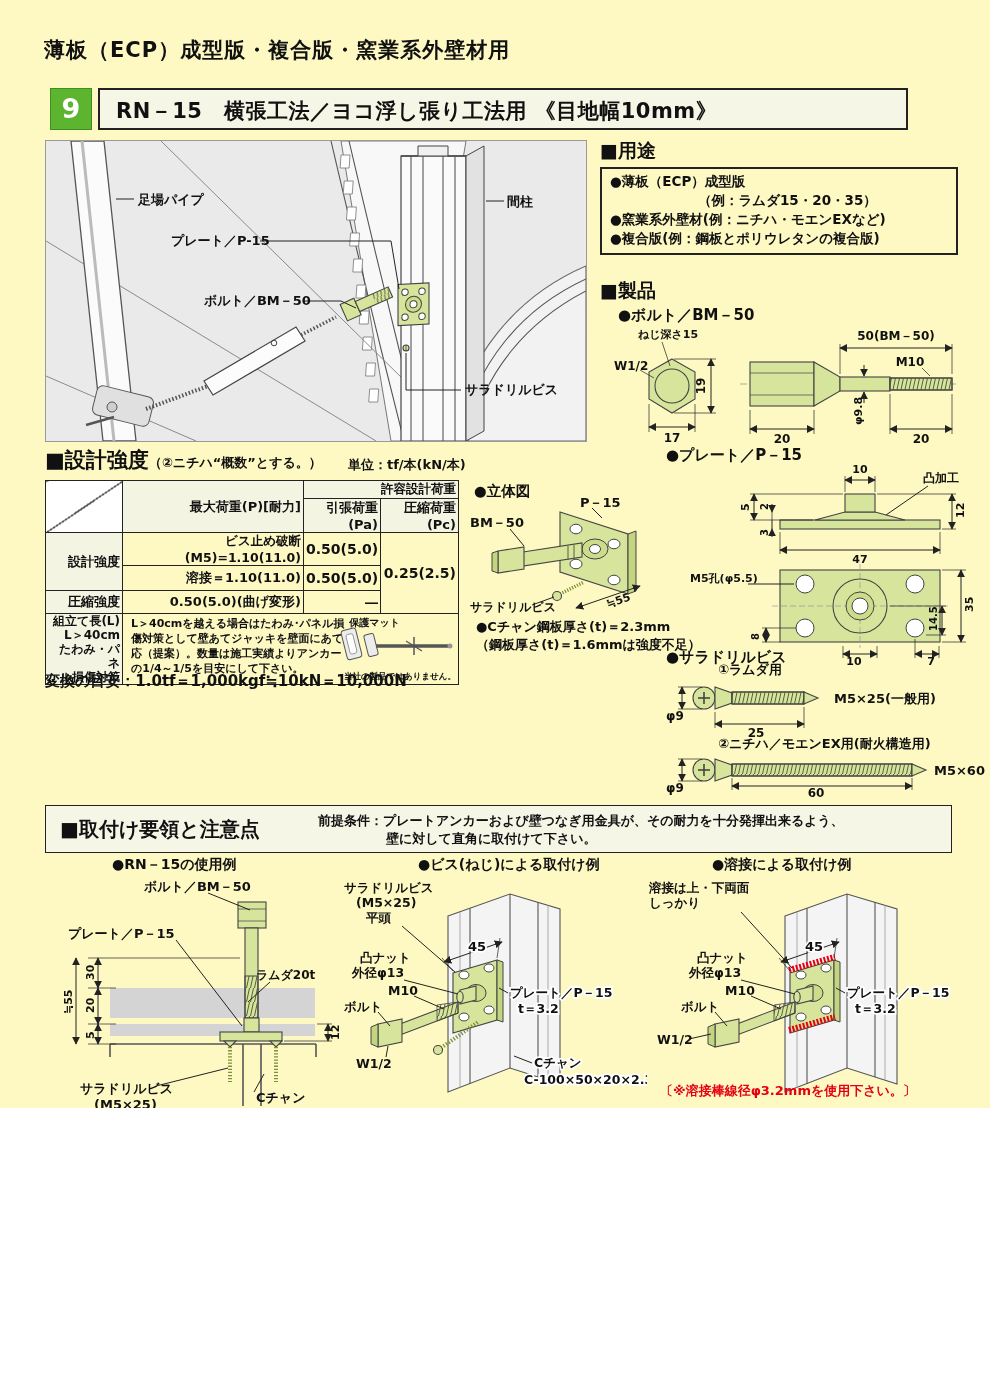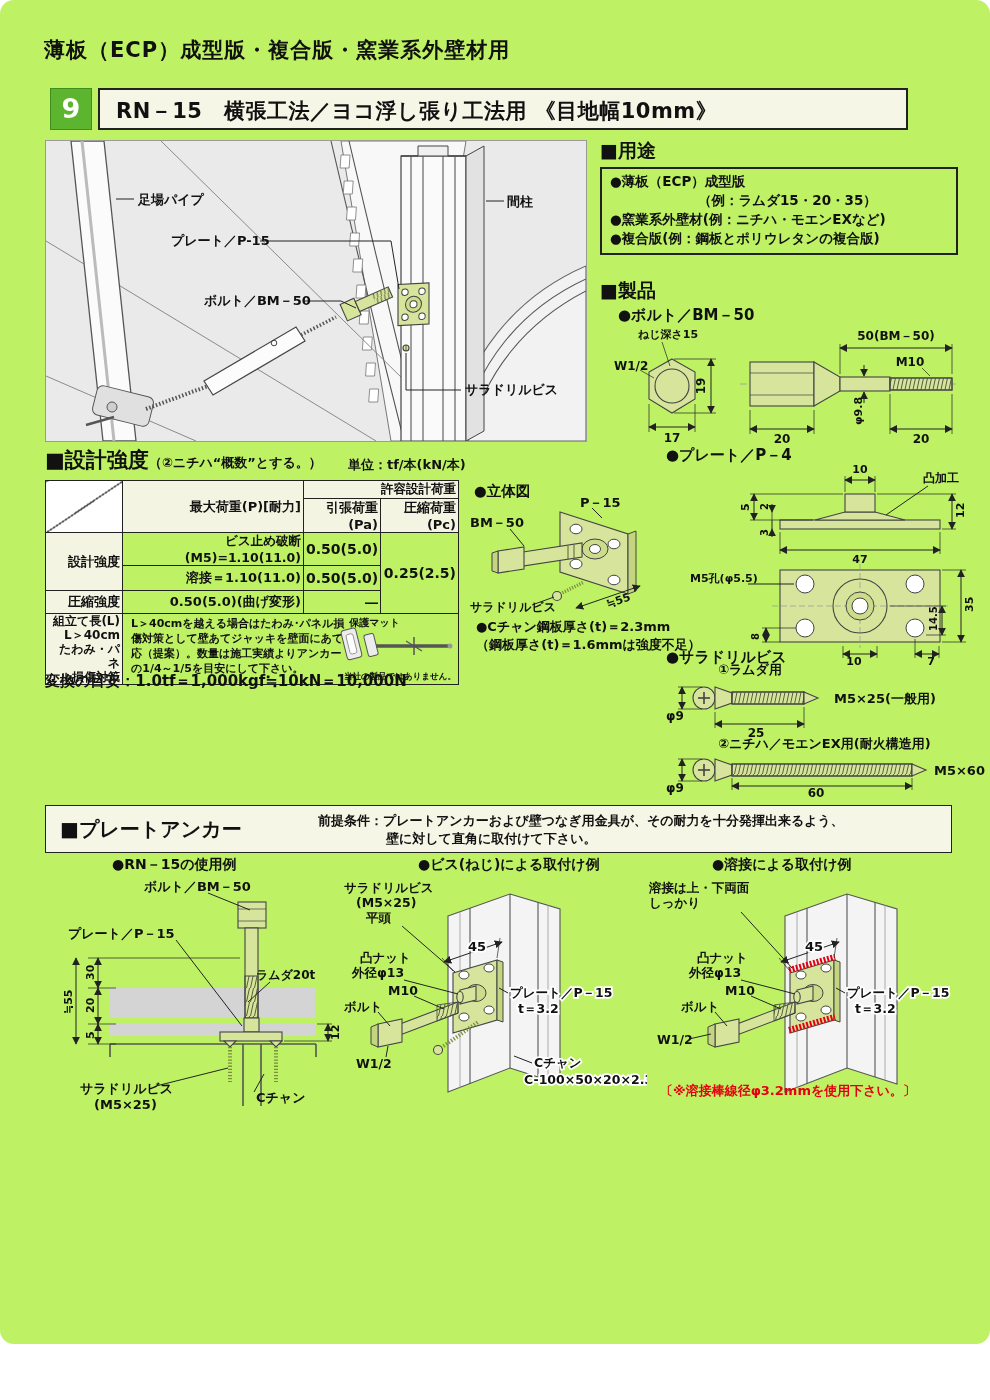--- a/index.html
+++ b/index.html
@@ -1,17 +1,17 @@
 <!DOCTYPE html>
 <html><head>
 <meta charset="utf-8">
 <style>
   html,body{margin:0;padding:0;background:#fff;}
-  #page{position:relative;width:990px;height:1344px;background:#bef264;overflow:hidden;
-        font-family:"DejaVu Sans",sans-serif;color:#111;border-radius:14px;}
+  #page{position:relative;width:990px;height:1108px;background:#fef9c3;overflow:hidden;
+        font-family:"DejaVu Sans",sans-serif;color:#111;}
   .abs{position:absolute;}
   .b{font-weight:bold;}
   .red{color:#e60012;}
   .cream{background:#f5f6e6;}
   svg text{font-family:"DejaVu Sans",sans-serif;font-weight:bold;fill:#111;}
   .t10{font-size:10px}.t11{font-size:11px}.t12{font-size:12px}.t125{font-size:12.5px}.t13{font-size:13px}
   .dim{stroke:#222;stroke-width:1;fill:none}
   .ext{stroke:#222;stroke-width:.7;fill:none}
   .ldr{stroke:#222;stroke-width:1;fill:none}
   .ol{stroke:#555;stroke-width:1.1;fill:none}
@@ -295,21 +295,21 @@
       <text x="112" y="11" class="t13">P－15</text>
       <line x1="42" y1="33" x2="56" y2="50" class="ldr"></line>
       <text x="2" y="31" class="t13">BM－50</text>
       <line x1="64" y1="109" x2="86" y2="101" class="ldr"></line>
       <text x="2" y="115" class="t12">サラドリルビス</text>
     </svg>
   </div>
   <div class="abs b" style="left:476px;top:618px;font-size:13px">●Cチャン鋼板厚さ(t)＝2.3mm</div>
   <div class="abs b" style="left:476px;top:636px;font-size:13px">（鋼板厚さ(t)＝1.6mmは強度不足）</div>
 
-  <div class="abs b" style="left:666px;top:446px;font-size:15px">●プレート／P－4</div>
+  <div class="abs b" style="left:666px;top:446px;font-size:15px">●プレート／P－15</div>
   <div class="abs" style="left:688px;top:460px">
     <svg width="298" height="206" viewBox="0 0 298 206">
       <g>
         <rect x="92" y="60" width="160" height="9" class="part"></rect>
         <polygon points="127,60 157,52 187,52 217,60" class="part"></polygon>
         <rect x="157" y="34" width="30" height="18" class="part"></rect>
       </g>
       <line x1="157" y1="32" x2="157" y2="16" class="ext"></line>
         <line x1="187" y1="32" x2="187" y2="16" class="ext"></line>
       <line x1="157" y1="20" x2="187" y2="20" class="dim" marker-start="url(#aS)" marker-end="url(#aE)"></line>
@@ -409,21 +409,21 @@
       <text x="0" y="130" class="t12">φ9</text>
       <line x1="66" y1="116" x2="66" y2="128" class="ext"></line>
         <line x1="246" y1="116" x2="246" y2="128" class="ext"></line>
       <line x1="66" y1="124" x2="246" y2="124" class="dim" marker-start="url(#aS)" marker-end="url(#aE)"></line>
       <text x="150" y="135" text-anchor="middle" class="t12">60</text>
       <text x="268" y="113" class="t13">M5×60</text>
     </svg>
   </div>
 
   <div class="abs cream" style="left:45px;top:805px;width:905px;height:46px;border:1.5px solid #222">
-    <div class="abs b" style="left:14px;top:10px;font-size:20px">■プレートアンカー</div>
+    <div class="abs b" style="left:14px;top:10px;font-size:20px">■取付け要領と注意点</div>
     <div class="abs b" style="left:272px;top:6px;font-size:13px">前提条件：プレートアンカーおよび壁つなぎ用金具が、その耐力を十分発揮出来るよう、</div>
     <div class="abs b" style="left:340px;top:24px;font-size:13px">壁に対して直角に取付けて下さい。</div>
   </div>
 
   <div class="abs b" style="left:112px;top:856px;font-size:14px">●RN－15の使用例</div>
   <div class="abs b" style="left:418px;top:856px;font-size:14px">●ビス(ねじ)による取付け例</div>
   <div class="abs b" style="left:712px;top:856px;font-size:14px">●溶接による取付け例</div>
 
   <div class="abs" style="left:58px;top:876px">
     <svg width="290" height="240" viewBox="0 0 290 240">

